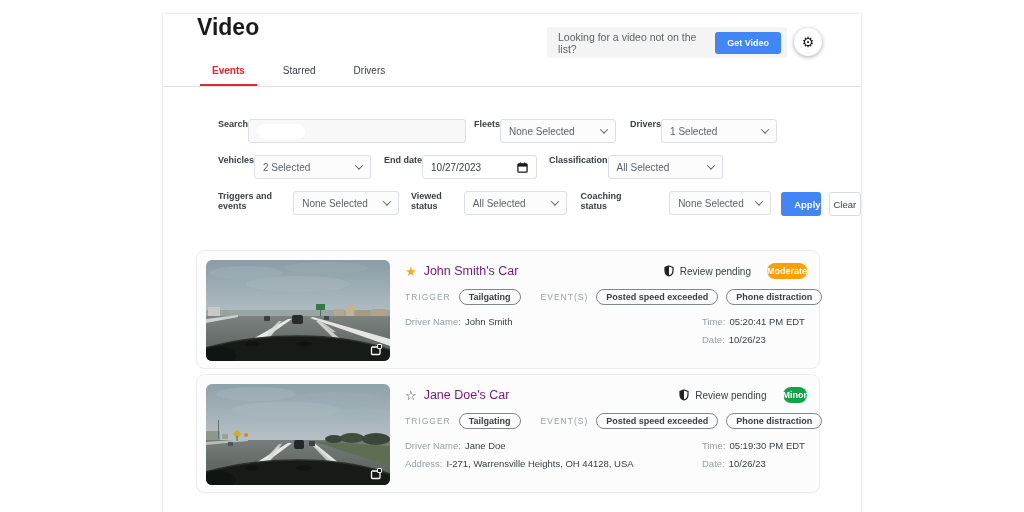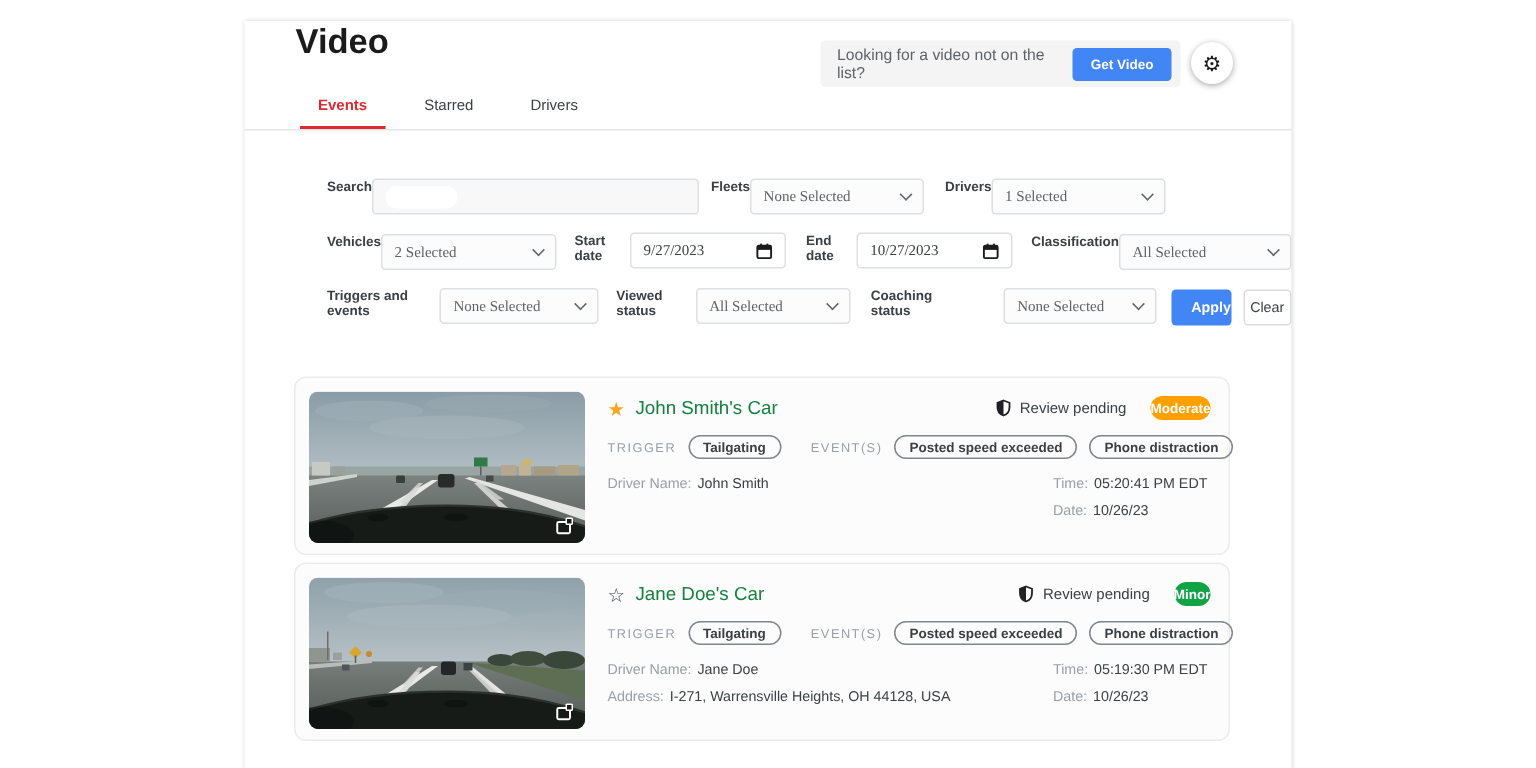--- a/index.html
+++ b/index.html
@@ -24,42 +24,42 @@
   .tab.active { color:#dd2a30; border-bottom-color:#dd2a30; font-weight:600; }
   .tab + .tab { margin-left:14px; }
 
   
   .filters { padding:32px 0 0 55px; }
   .filter-row { display:flex; align-items:flex-end; margin-bottom:12px; }
   .fgroup { display:flex; }
   .flabel { font-size:9px; font-weight:700; color:#3c4043; margin-bottom:5px; }
   .control { height:24px; border:1px solid #dcdfe3; border-radius:3px; background:#fcfcfc;
     display:flex; align-items:center; padding:0 8px; font-size:10px; color:#5f6368; cursor:pointer; }
-  .control .val { flex:1;font-family:Liberation Serif, serif; }
+  .control .val { flex:1; }
   .chevron { width:6px; height:6px; border-right:1.4px solid #5f6368; border-bottom:1.4px solid #5f6368;
     transform:rotate(45deg) translate(-1px,-1px); }
   .search-input { width:218px; background:#f8f8f8; position:relative; cursor:text; }
   .redaction { position:absolute; left:8px; top:4px; width:48px; height:15px; background:#ffffff; border-radius:8px; }
   .date-input { background:#ffffff; color:#3c4043; }
   .cal-icon { width:11px; height:11px; }
   .apply-btn { height:24px; width:40px; background:#4285f4; border:none; border-radius:3px;
     color:#fff; font-size:9.5px; font-weight:600; margin-left:10px; cursor:pointer;padding-left:13px; }
   .clear-btn { height:24px; width:36px; background:#fff; border:1px solid #dadce0; border-radius:3px;
     color:#3c4043; font-size:9.5px; margin-left:8px; cursor:pointer; }
 
   
   .cards { margin-top:34px; }
   .event-card { display:flex; gap:15px; width:624px; height:119px; margin:0 0 5px 33px;
     background:#fcfcfd; border:1px solid #ececee; border-radius:8px; padding:9px 12px 9px 9px; cursor:pointer; }
   .thumb { width:184px; height:101px; border-radius:6px; overflow:hidden; flex-shrink:0; }
   .thumb svg { display:block; }
   .card-body { flex:1; padding-top:3px; min-width:0; }
   .card-head { display:flex; align-items:center; }
   .star { font-size:13px; line-height:1; }
-  .card-title { font-size:12.5px; color:#15803d; margin-left:7px; }
+  .card-title { font-size:12.5px; color:#701a75; margin-left:7px; }
   .head-spacer { flex:1; }
   .review-text { font-size:10px; color:#3c4043; margin-left:5px; }
   .severity-badge { margin-left:16px; padding:3px 0; border-radius:10px; font-size:9px;
     font-weight:700; color:#fff; white-space:nowrap; }
   .tags-row { display:flex; align-items:center; margin-top:10px; }
   .tag-label { font-size:8.5px; color:#9aa0a6; letter-spacing:1px; }
   .tag-label.ev { margin-left:20px; }
   .pill { margin-left:8px; border:1.2px solid #80868b; border-radius:9px; padding:2px 9px;
     font-size:9px; font-weight:700; color:#3c4043; background:transparent; white-space:nowrap; }
   .details-row { display:flex; margin-top:11px; }
@@ -112,32 +112,20 @@
         </div>
       </div>
     </div>
 
     <div class="filter-row">
       <div class="fgroup">
         <span class="flabel">Vehicles</span>
         <div class="control" style="width:117px;">
           <span class="val">2 Selected</span>
           <span class="chevron"></span>
-        </div>
-      </div>
-      <div class="fgroup" style="margin-left:12px;">
-        <span class="flabel">Start date</span>
-        <div class="control date-input" style="width:115px;">
-          <span class="val">9/27/2023</span>
-          <svg class="cal-icon" viewBox="0 0 12 12">
-              <rect x="1" y="2" width="10" height="9" rx="1" fill="none" stroke="#1b1b1b" stroke-width="1.4"></rect>
-              <rect x="1" y="2" width="10" height="3" fill="#1b1b1b"></rect>
-              <rect x="3" y="0.5" width="1.4" height="2.5" fill="#1b1b1b"></rect>
-              <rect x="7.6" y="0.5" width="1.4" height="2.5" fill="#1b1b1b"></rect>
-            </svg>
         </div>
       </div>
       <div class="fgroup" style="margin-left:13px;">
         <span class="flabel">End date</span>
         <div class="control date-input" style="width:115px;">
           <span class="val">10/27/2023</span>
           <svg class="cal-icon" viewBox="0 0 12 12">
               <rect x="1" y="2" width="10" height="9" rx="1" fill="none" stroke="#1b1b1b" stroke-width="1.4"></rect>
               <rect x="1" y="2" width="10" height="3" fill="#1b1b1b"></rect>
               <rect x="3" y="0.5" width="1.4" height="2.5" fill="#1b1b1b"></rect>

